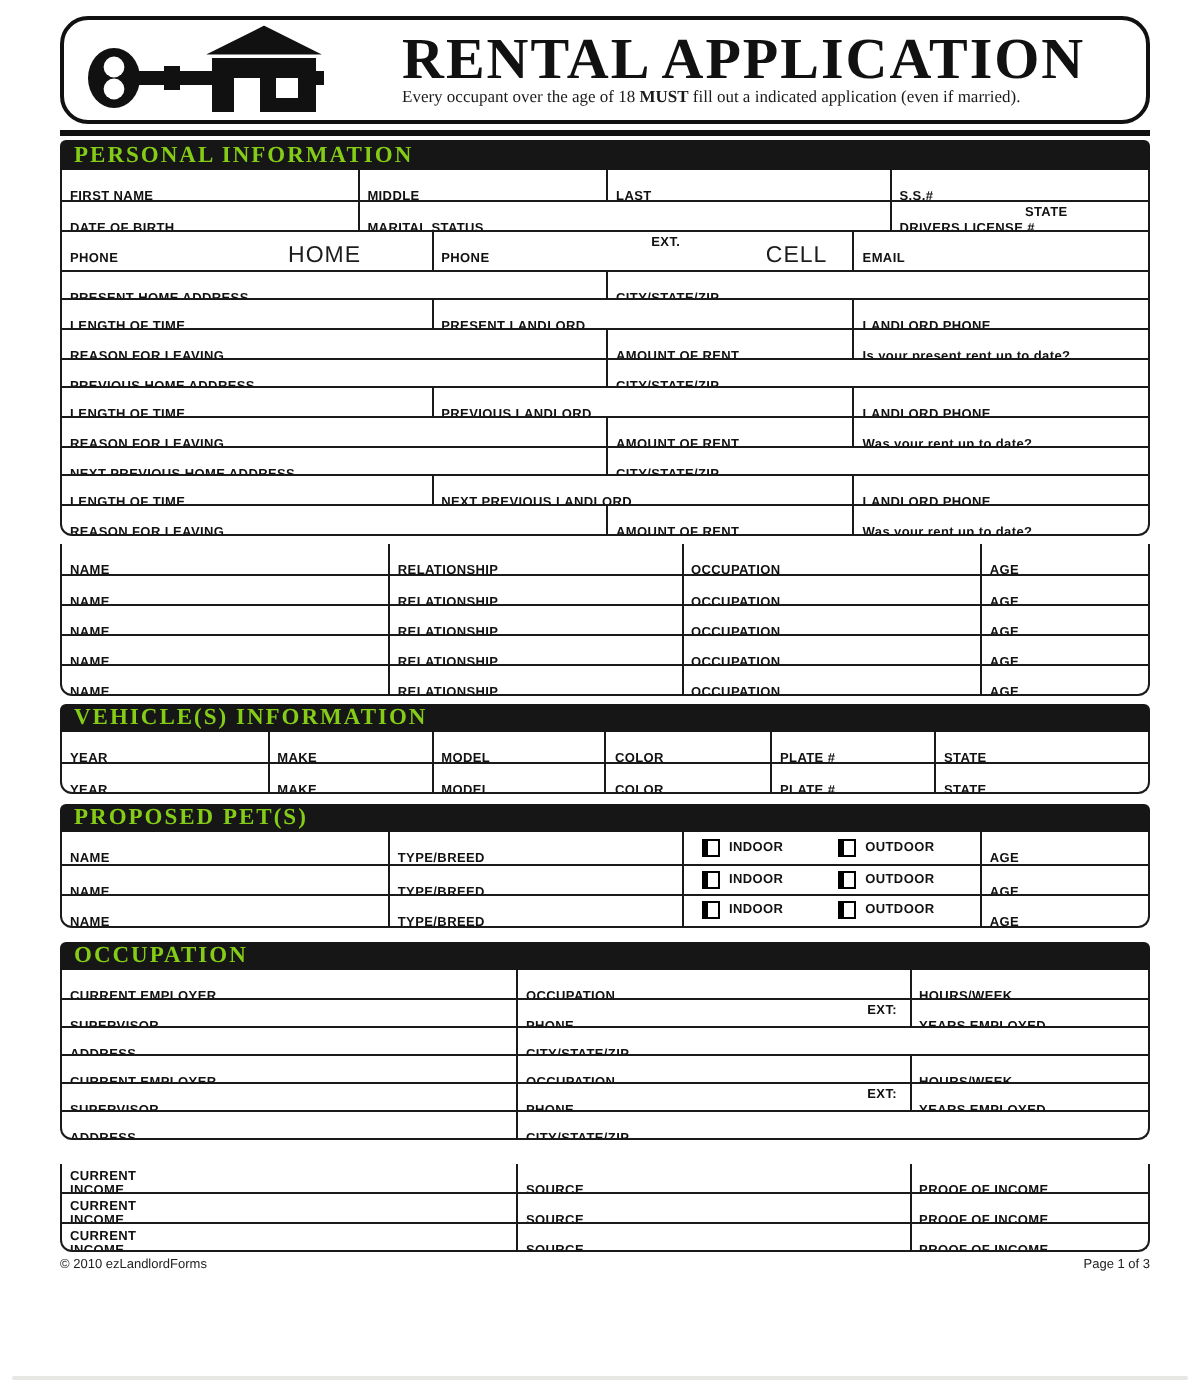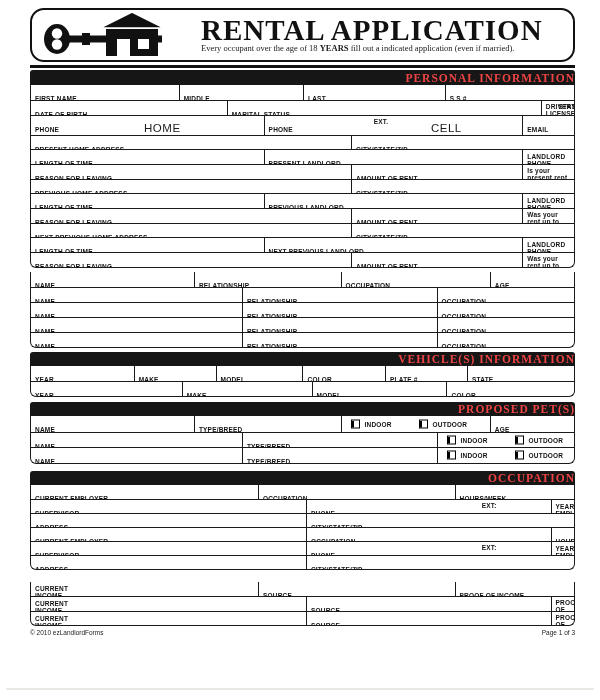--- a/index.html
+++ b/index.html
@@ -7,26 +7,26 @@
   .page{position:absolute;inset:0;background:#fff;}
   .content{margin-left:30px;width:545px;}
   
   .header-box{box-sizing:border-box;margin-top:8px;height:54px;border:2px solid #111;border-radius:14px;display:flex;align-items:center;padding:2px 6px 2px 10px;}
   .logo{flex:0 0 138px;height:46px;}
   .header-text{flex:1;padding-left:6px;margin-left:15px;}
   .form-title{margin:0;font-family:"Liberation Serif",serif;font-weight:bold;font-size:29px;line-height:28px;letter-spacing:1px;white-space:nowrap;}
   .note{margin:0;font-family:"Liberation Serif",serif;font-size:8.5px;line-height:9.5px;color:#1a1a1a;}
   .thick-rule{margin-top:3px;height:3px;background:#111;}
   
-  .sec .bar{box-sizing:border-box;height:14px;background:#161616;color:#ef4444;border-radius:3px 3px 0 0;padding-left:7px;display:flex;align-items:center;justify-content:flex-end;}
+  .sec .bar{box-sizing:border-box;height:14px;background:#161616;color:#84cc16;border-radius:3px 3px 0 0;padding-left:7px;display:flex;align-items:center;}
   .sec.personal .bar{height:15px;}
   .bar span{font-family:"Liberation Serif",serif;font-weight:bold;font-size:11.5px;letter-spacing:1px;white-space:nowrap;}
   .tbl{box-sizing:border-box;border:1.5px solid #1a1a1a;border-top:none;border-radius:0 0 6px 6px;overflow:hidden;background:#fff;}
   .frow{display:flex;box-sizing:border-box;}
-  .frow + .frow{border-top:1px solid #1a1a1a;gap:48px;}
+  .frow + .frow{border-top:1px solid #1a1a1a;}
   .cell{position:relative;box-sizing:border-box;padding:2px 3px 0 4px;flex:0 0 auto;overflow:hidden;}
   .cell + .cell{border-left:1px solid #1a1a1a;}
   .frow .cell:last-child{flex:1 1 auto;}
   .lb{font-size:6.5px;font-weight:bold;letter-spacing:.2px;color:#111;white-space:pre-line;line-height:7px;display:inline-block;}
   .l2.mid{position:absolute;left:52%;top:2px;}
   .l2.rt{position:absolute;right:6px;top:2px;}
   .big{position:absolute;bottom:1px;font-size:11.5px;color:#1c1c1c;letter-spacing:.5px;}
   .big.bc{right:19%;}
   .big.br{right:6%;}
   
@@ -74,21 +74,21 @@
         <rect x="48" y="23.5" width="72" height="7" fill="#111"></rect>
 
         <rect x="64" y="17" width="52" height="27" fill="#111"></rect>
         <rect x="75" y="27" width="13" height="17" fill="#fff"></rect>
         <rect x="96" y="27" width="11" height="10" fill="#fff"></rect>
 
         <polygon points="58,16 90,0 122,16" fill="#111" stroke="#fff" stroke-width="1.5"></polygon>
       </svg>
       <div class="header-text">
         <h1 class="form-title">RENTAL APPLICATION</h1>
-        <p class="note"><span>Every occupant over the age of 18 </span><b>YEARS</b><span> fill out a indicated application (even if married).</span></p>
+        <p class="note"><span>Every occupant over the age of 18 </span><b>MUST</b><span> fill out a indicated application (even if married).</span></p>
       </div>
     </div>
 
     <div class="thick-rule"></div>
 
     <div id="sections">
         <div class="sec personal">
           <div class="bar">
             <span>PERSONAL INFORMATION</span>
           </div>

